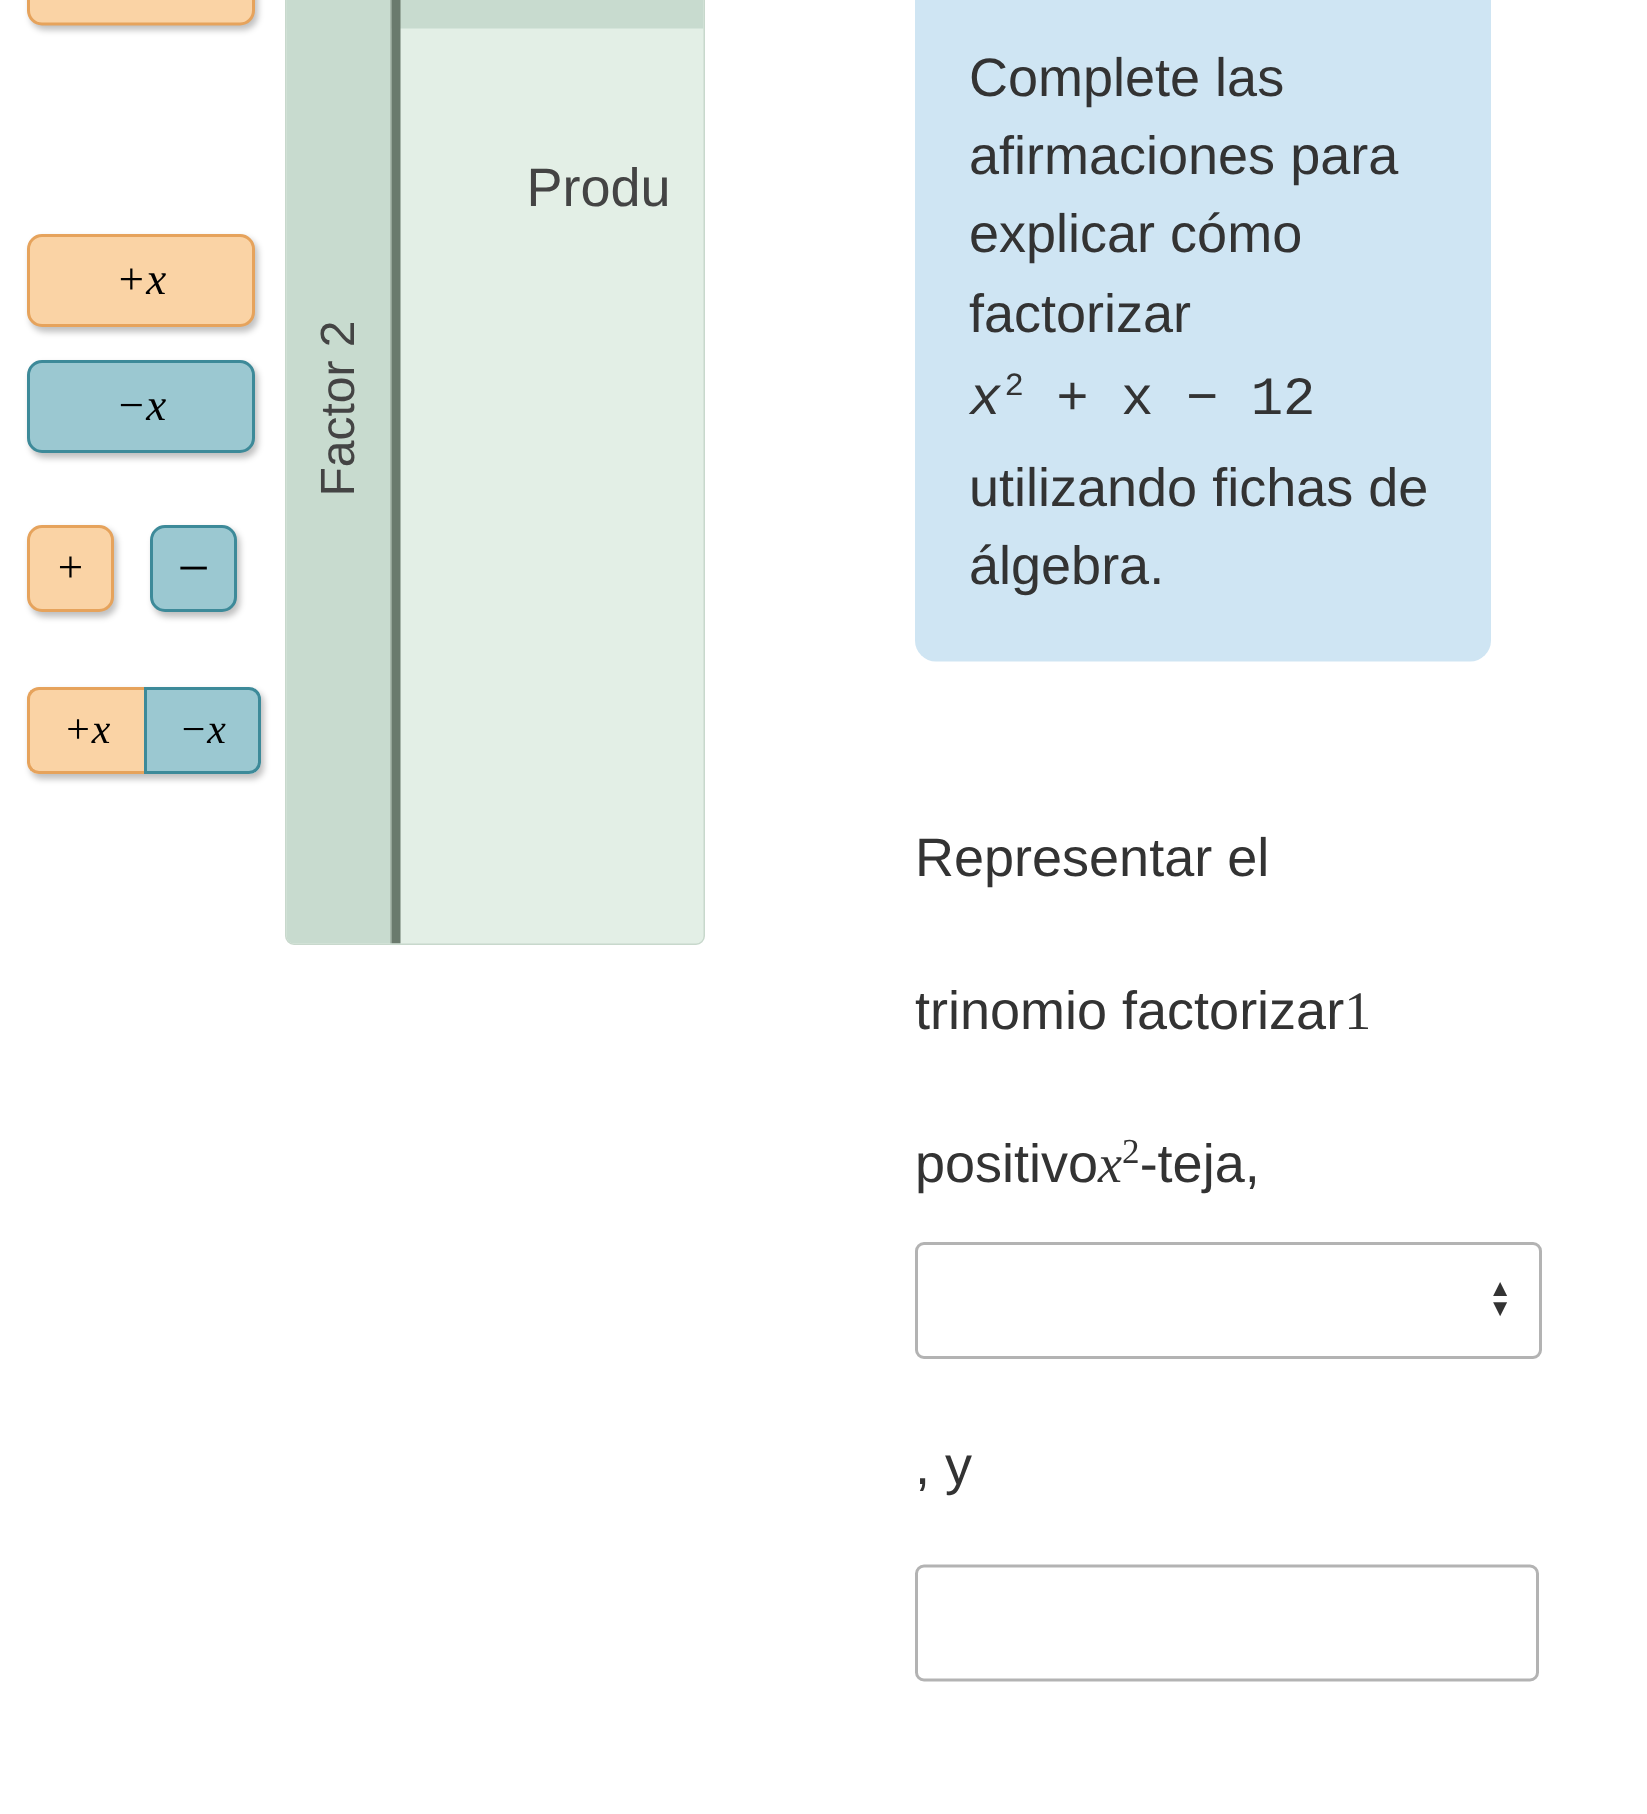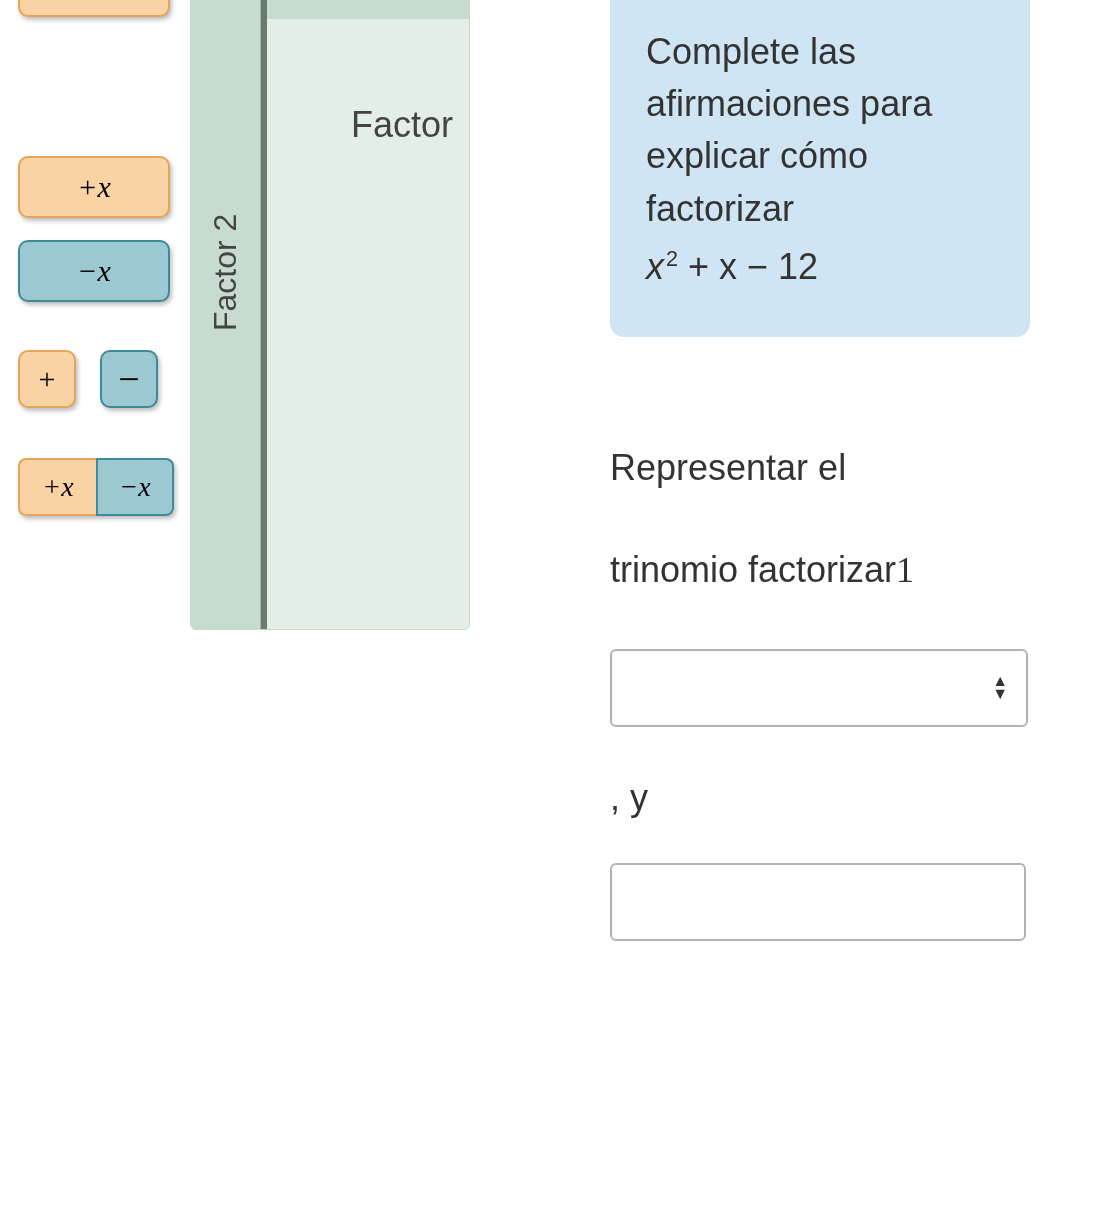--- a/index.html
+++ b/index.html
@@ -178,24 +178,24 @@
       top: 0;
       width: 430px;
     }
     .prompt-box {
       background: #cfe5f3;
       border-radius: 0 0 14px 14px;
       padding: 26px 36px 38px 36px;
       font-size: 36px;
       color: #333;
       line-height: 1.45;
-      width: 420px;
+      width: 384px;
     }
     .equation {
-      font-family: Liberation Sans, sans-serif;
+      font-family: Liberation Mono, monospace;
       font-style: italic;
       font-size: 36px;
       margin: 6px 0;
     }
     .equation .num { font-style: normal; }
     
     .answer-text {
       margin-top: 108px;
       font-size: 36px;
       color: #333;
@@ -268,40 +268,47 @@
     </div>
   </div>
 </div>
 
 <div class="grid-area">
   <div class="factor1-strip"></div>
   <div class="factor2-strip"></div>
   <div class="diag-line-v"></div>
 
   <div class="factor2-label">Factor 2</div>
-  <div class="product-label">Factor</div>
+  <div class="product-label">Produ</div>
 </div>
 
 <div class="right-panel">
   <div class="prompt-box">
     <div>
       <span>Complete las</span>
       <span>afirmaciones</span>
       <span>para explicar</span>
       <span>cómo factorizar</span>
     </div>
     <div class="equation">
       <span>x</span><span class="sup num">2</span><span class="num"> + x − 12</span>
     </div>
+    <div>
+      <span>utilizando fichas</span>
+      <span>de álgebra.</span>
+    </div>
   </div>
 
   <div class="answer-text">
     <div class="line">Representar el</div>
     <div class="line">
       <span>trinomio factorizar</span><span style="font-family:'Times New Roman',serif">1</span>
+    </div>
+    <div class="line" style="margin-bottom:28px">
+      <span>positivo</span><span class="math-x2"><span>x</span><span class="exp">2</span></span><span>-teja,</span>
     </div>
 
     <div class="select-box">
       <div class="select-arrows">
         <span>▲</span>
           <span>▼</span>
       </div>
     </div>
 
     <div style="margin-bottom:42px">, y</div>

